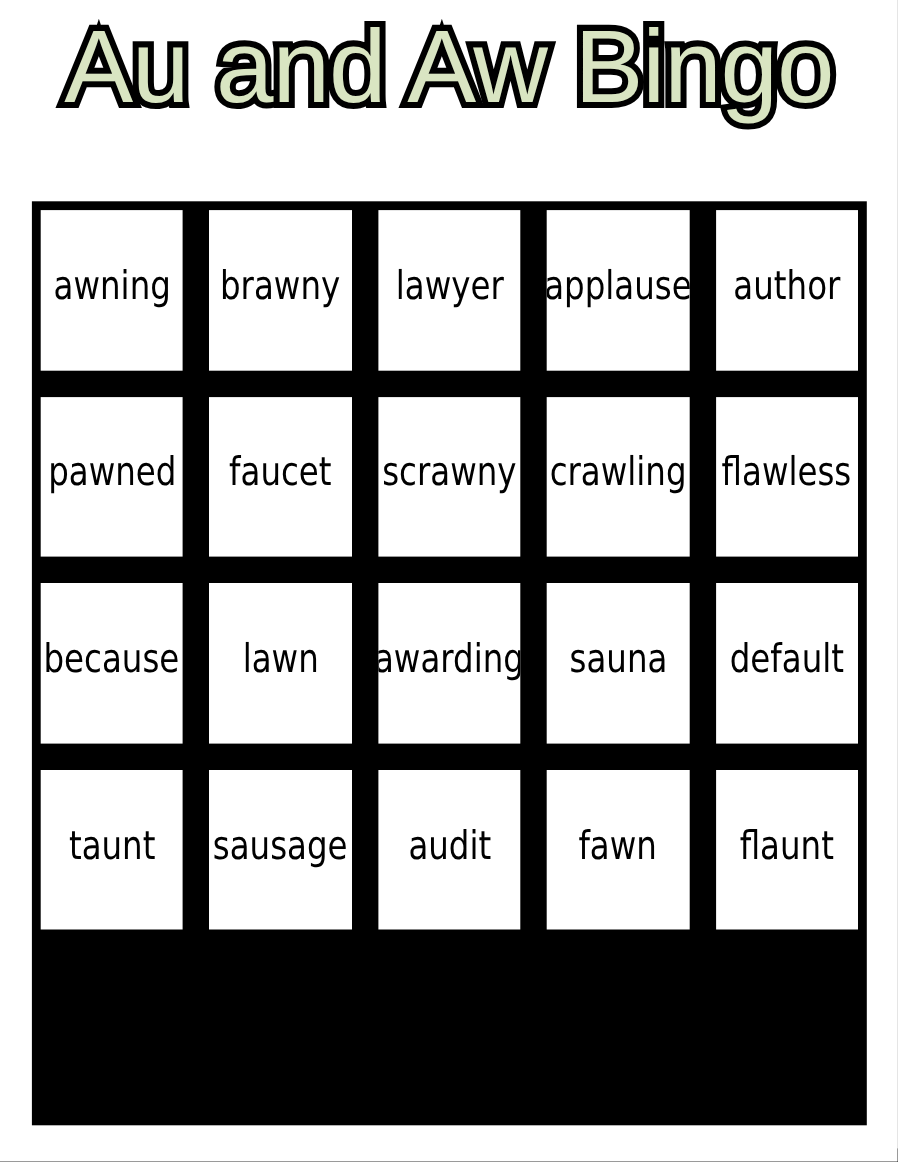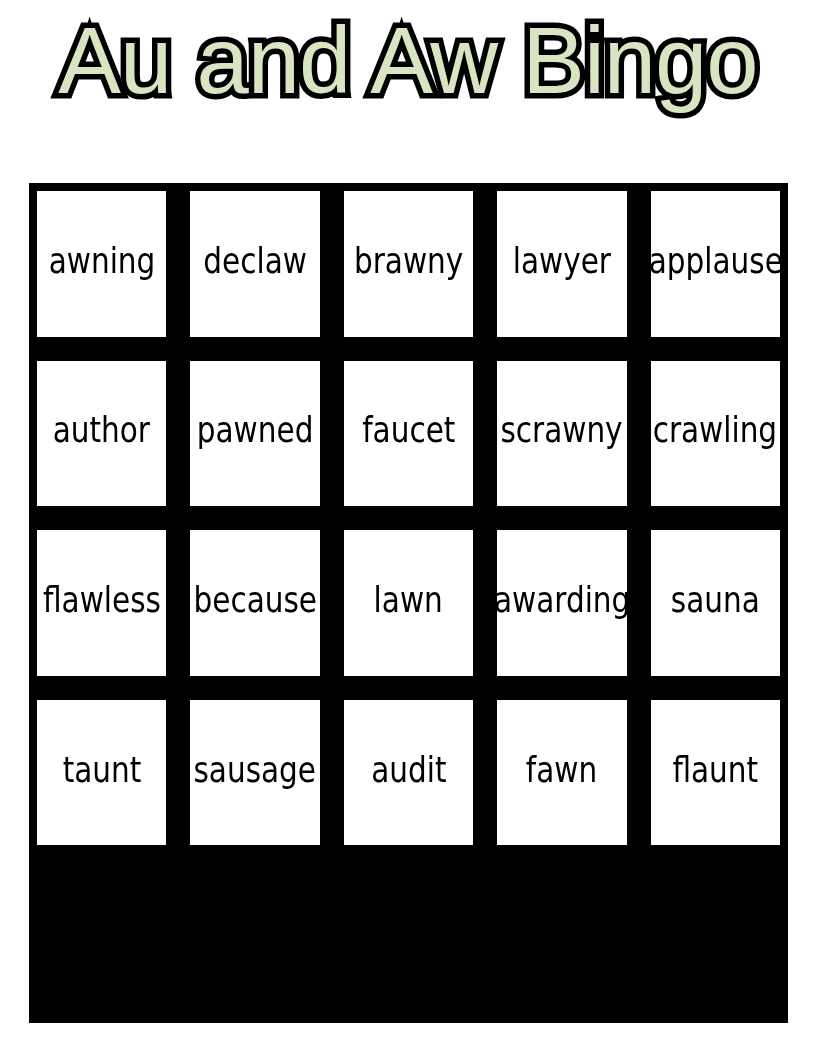--- a/index.html
+++ b/index.html
@@ -92,23 +92,20 @@
     <span class="layer t-stroke" aria-hidden="true">Au and Aw Bingo</span>
     <span class="layer t-fill">Au and Aw Bingo</span>
   </div>
 
   <div class="grid">
 
     <div class="cell">
         <span class="word">awning</span>
       </div>
     <div class="cell">
-        <span class="word">declaw</span>
-      </div>
-    <div class="cell">
         <span class="word">brawny</span>
       </div>
     <div class="cell">
         <span class="word">lawyer</span>
       </div>
     <div class="cell">
         <span class="word">applause</span>
       </div>
 
     <div class="cell">
@@ -137,20 +134,23 @@
         <span class="word">lawn</span>
       </div>
 
     <div class="cell">
         <span class="word">awarding</span>
       </div>
     <div class="cell">
         <span class="word">sauna</span>
       </div>
     <div class="cell">
+        <span class="word">default</span>
+      </div>
+    <div class="cell">
         <span class="word">taunt</span>
       </div>
     <div class="cell">
         <span class="word">sausage</span>
       </div>
 
     <div class="cell">
         <span class="word">audit</span>
       </div>
     <div class="cell">

